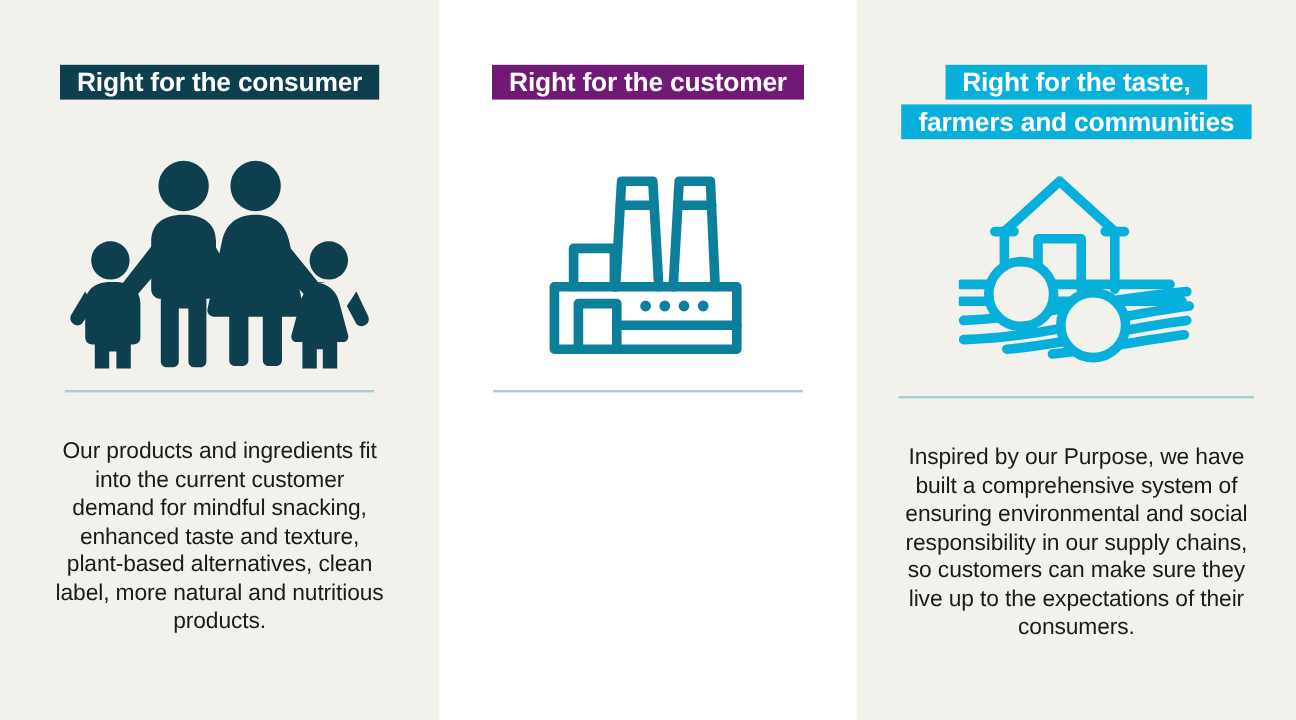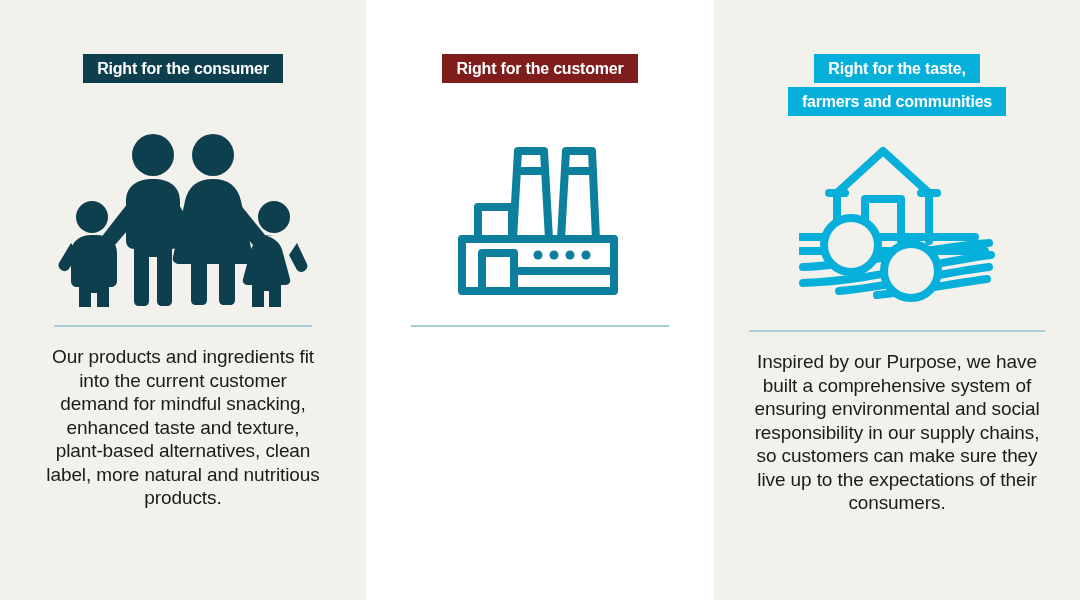--- a/index.html
+++ b/index.html
@@ -37,29 +37,29 @@
     margin-top: 54px;
     display: flex;
     flex-direction: column;
     align-items: center;
     gap: 4px;
   }
   .head-bar {
     display: block;
     color: #ffffff;
     font-weight: bold;
-    font-size: 16px;
+    font-size: 22px;
     line-height: 29px;
     letter-spacing: -0.2px;
     padding: 0 14px;
     white-space: nowrap;
     text-align: center;
   }
   .head-dark  { background: #0d3f4f; }
-  .head-teal  { background: #7f1d1d; }
+  .head-teal  { background: #701a75; }
   .head-cyan  { background: #06b0da; }
 
   
   .icon-slot {
     flex: 0 0 auto;
     height: 200px;
     width: 100%;
     display: flex;
     align-items: center;
     justify-content: center;
@@ -75,21 +75,21 @@
     width: 258px;
   }
   .divider.wide { width: 296px; }
   .div-wrap { width:100%; display:flex; justify-content:center; }
   .div-wrap.d1 { margin-top: 6px; }
   .div-wrap.d2 { margin-top: 6px; }
   .div-wrap.d3 { margin-top: 6px; }
 
   
   .body-copy {
-    margin-top: 18px;
+    margin-top: 38px;
     text-align: center;
     color: #1b1b1b;
     font-size: 19px;
     line-height: 23.5px;
     letter-spacing: -0.1px;
     width: 276px;
   }
   .col-2 .body-copy { width: 282px; }
   .col-3 .body-copy { width: 302px; text-align: center; }
 </style>

